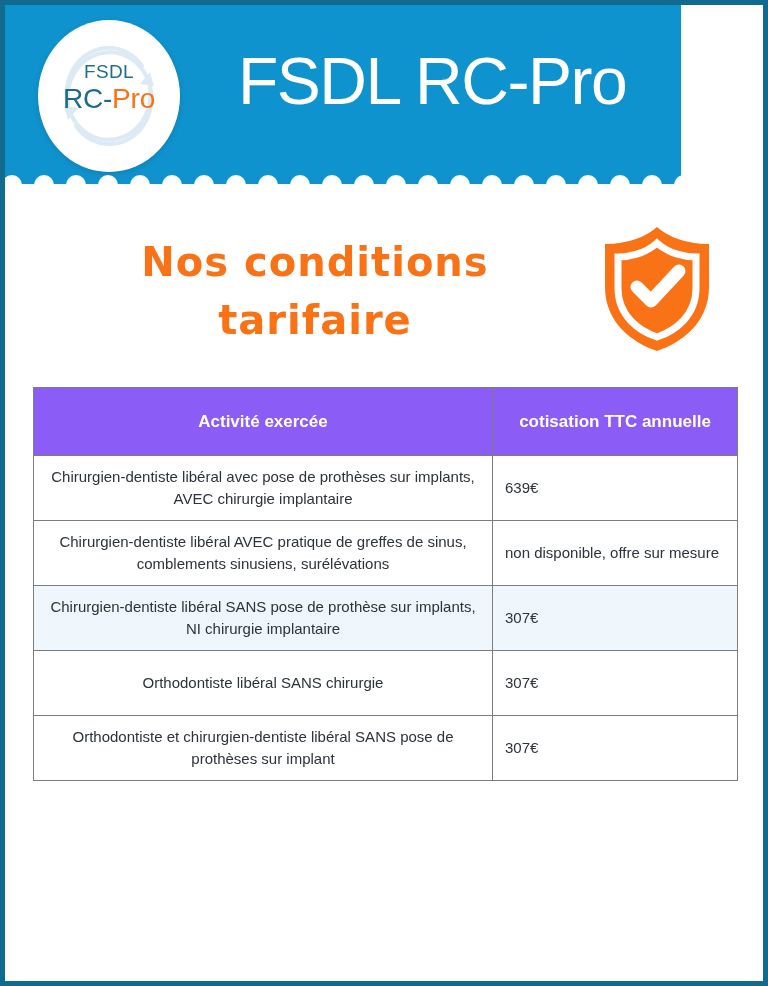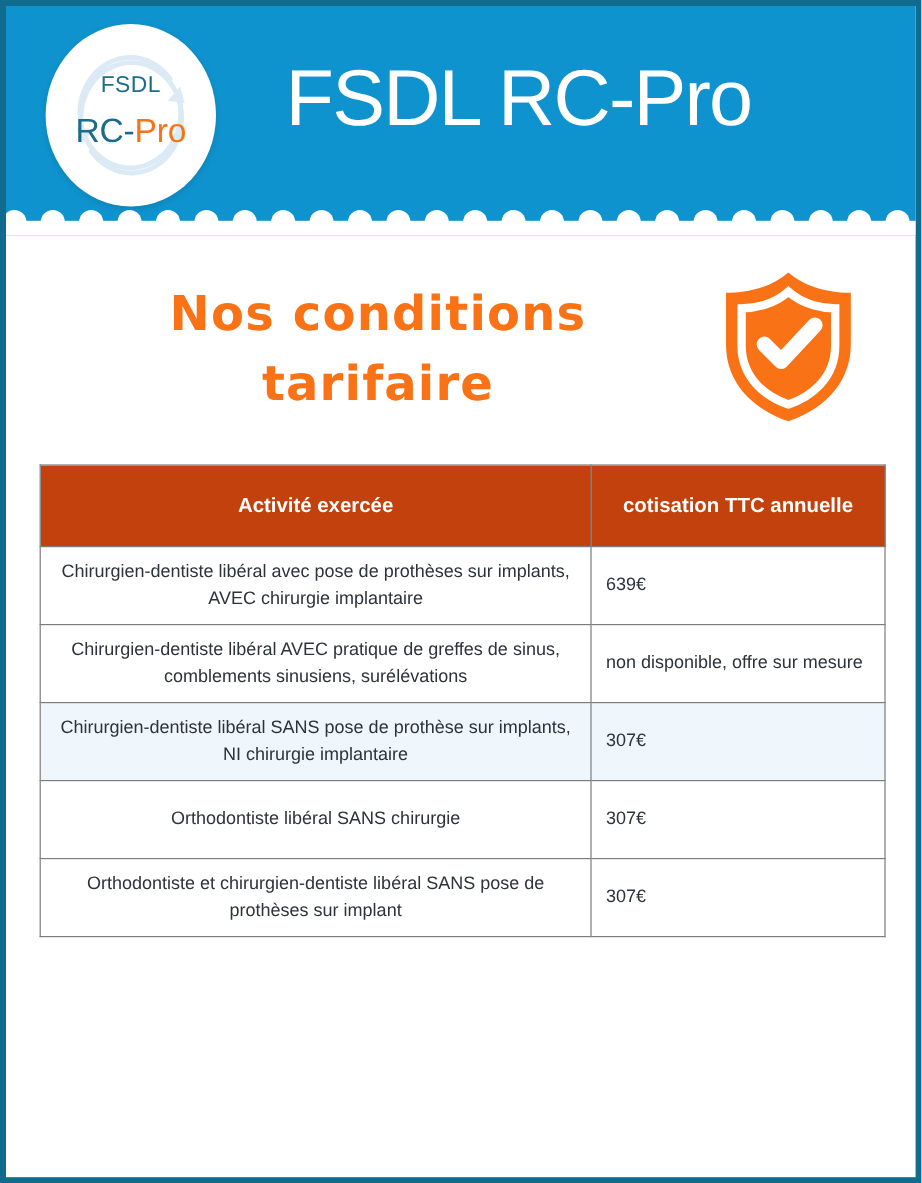--- a/index.html
+++ b/index.html
@@ -24,21 +24,21 @@
     height: 986px;
     background: #ffffff;
     border: 5px solid #106b8e;
     overflow: hidden;
   }
 
   
   #header {
     position: absolute;
     left: -5px; top: -5px;
-    width: 768px;
+    width: 681px;
     height: 196px;
     background: #0f93ce;
     overflow: hidden;
   }
 
   
   #logo {
     position: absolute;
     left: 38px; top: 20px;
     width: 142px; height: 152px;
@@ -59,21 +59,21 @@
     line-height: 1;
   }
   #logo-fsdl {
     display: block;
     font-size: 19px;
     color: #1e6d8d;
     letter-spacing: 0.4px;
   }
   #logo-rcpro {
     display: block;
-    margin-top: 14px;
+    margin-top: 4px;
     font-size: 28px;
     color: #1b6b8c;
     letter-spacing: -0.2px;
   }
   #logo-rcpro .pro { color: #f97316; }
 
   
   #header-title {
     position: absolute;
     left: 238px; top: 48px;
@@ -121,21 +121,21 @@
     width: 704px;
     border-collapse: collapse;
     table-layout: fixed;
   }
   #price-table th,
   #price-table td {
     border: 1px solid #7d7d7d;
     color: #2d333a;
   }
   #price-table th {
-    background: #c2410c;
+    background: #8b5cf6;
     color: #ffffff;
     font-size: 17px;
     font-weight: bold;
     height: 68px;
     vertical-align: middle;
     text-align: center;
     padding: 0 8px;
   }
   #price-table col.c-activity { width: 459px; }
   #price-table col.c-price    { width: 245px; }

